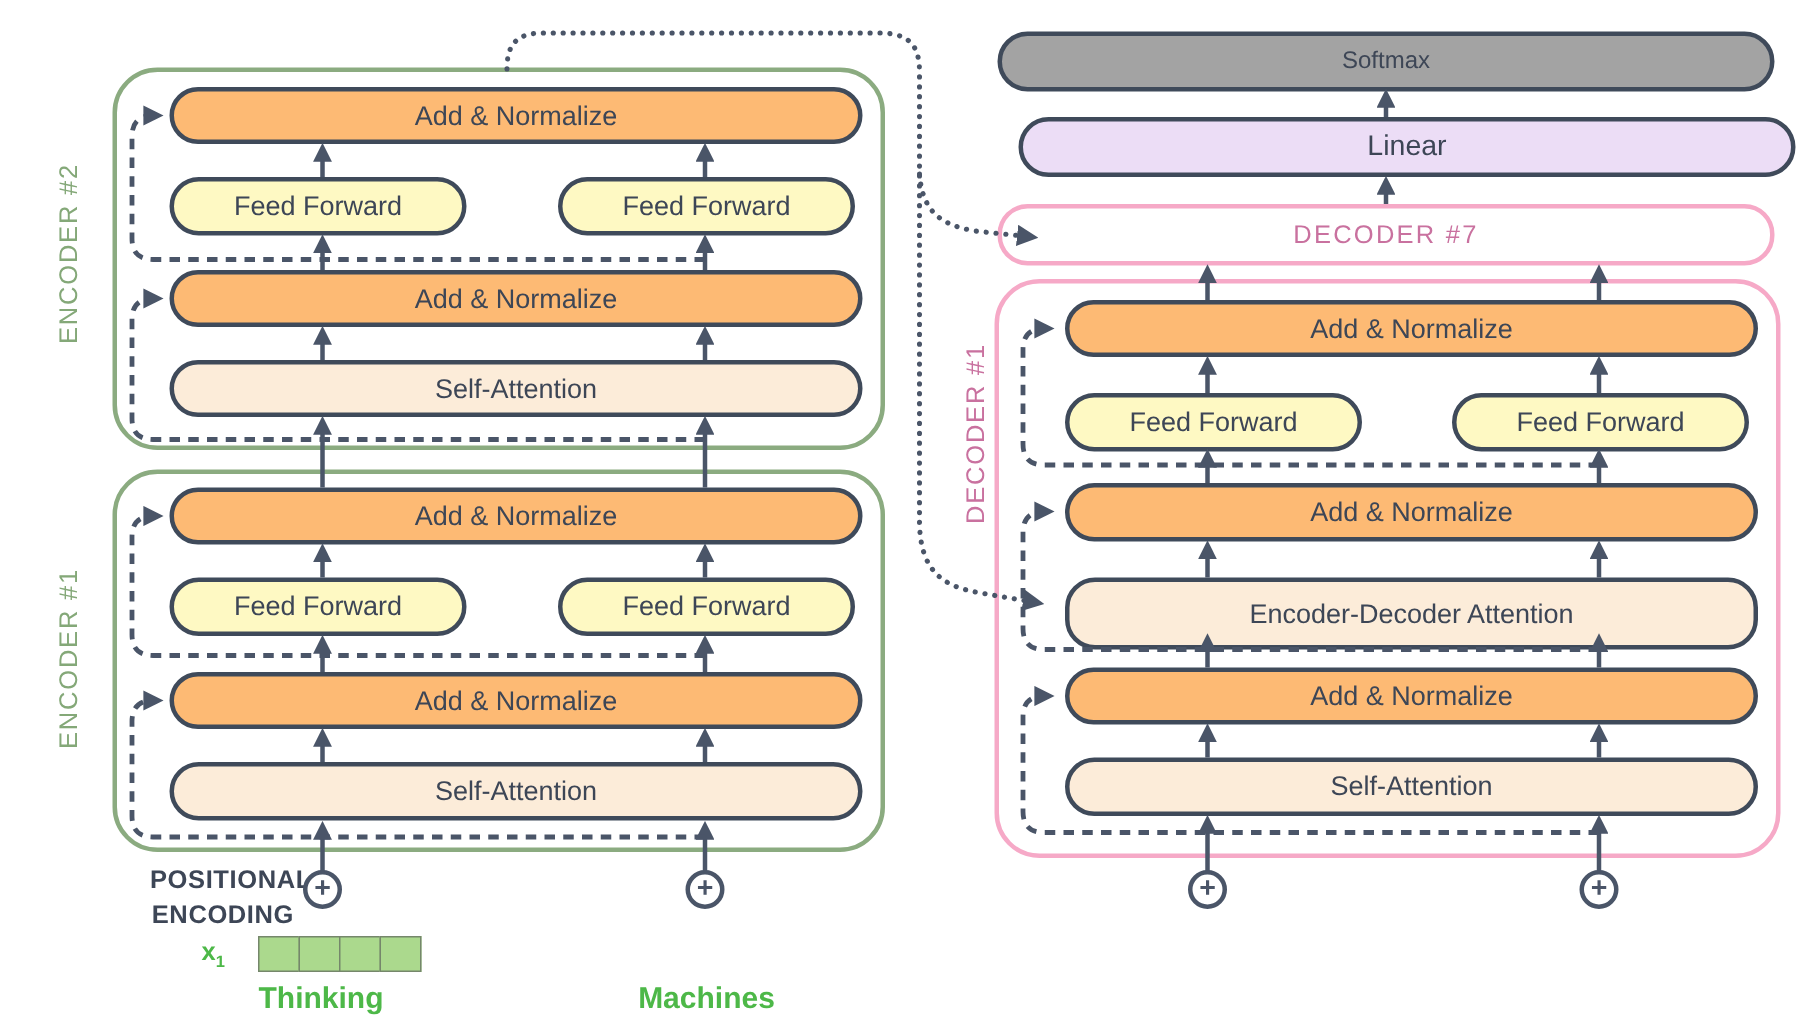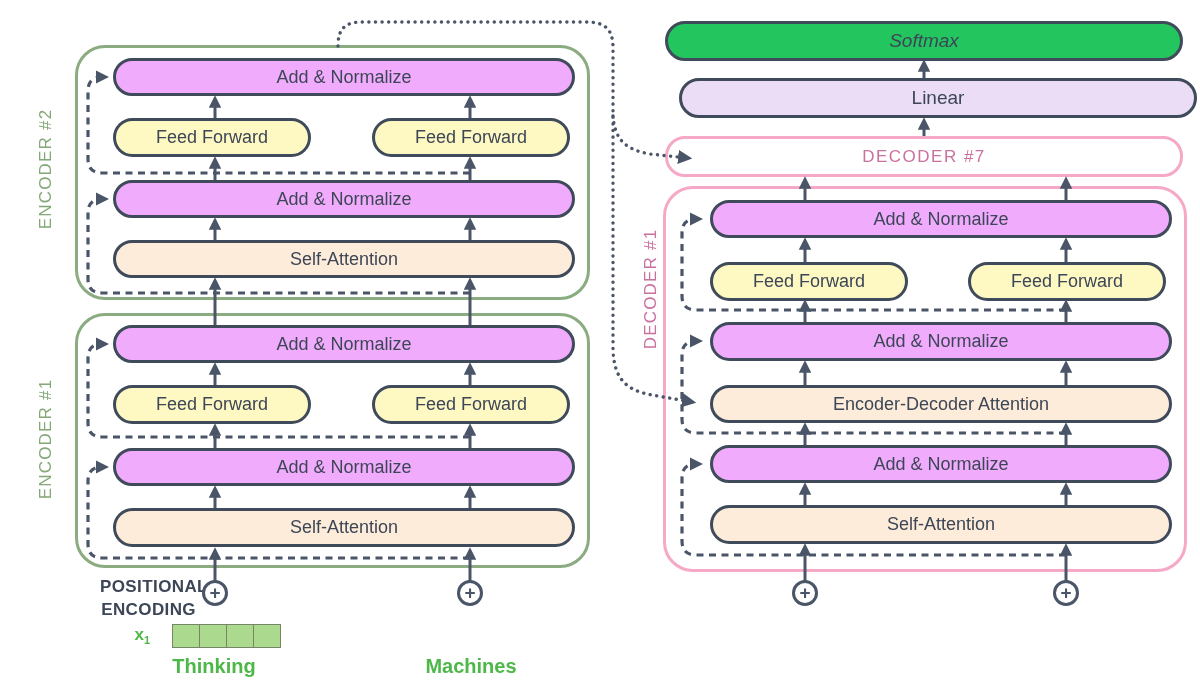--- a/index.html
+++ b/index.html
@@ -6,24 +6,24 @@
   .stage{
     position:relative;width:1200px;height:682px;background:#ffffff;
     font-family:"Liberation Sans","DejaVu Sans",sans-serif;overflow:hidden;
   }
   .pill{
     position:absolute;box-sizing:border-box;
     border:3px solid #3f4a5a;border-radius:20px;
     display:flex;align-items:center;justify-content:center;
     font-size:18px;color:#3d4656;white-space:nowrap;
   }
-  .an  {background:#f0abfc;text-align:right;}
+  .an  {background:#fdba74;text-align:right;}
   .ff  {background:#fef9c3;}
   .attn{background:#fcecd9;}
-  .softmax{background:#22c55e;font-size:19px;font-style:italic;}
+  .softmax{background:#a3a3a3;font-size:16px;}
   .linear{background:#ecddf6;font-size:19px;}
   .dec2pill{
     background:#ffffff;border:3px solid #f6a9c7;color:#c9719f;
     letter-spacing:1.5px;font-size:17px;
   }
   .frame{
     position:absolute;box-sizing:border-box;background:transparent;
     border-radius:30px;
   }
   .frame.enc{border:3px solid #8bab80;}
@@ -87,21 +87,21 @@
   <div class="pill softmax" style="left:665px;top:21px;width:518px;height:40px;">Softmax</div>
   <div class="pill linear" style="left:679px;top:78px;width:518px;height:40px;">Linear</div>
   <div class="pill dec2pill" style="left:665px;top:136px;width:518px;height:41px;">DECODER #7</div>
 
   <div class="frame dec" style="left:663px;top:186px;width:524px;height:386px;"></div>
   <div class="vlabel dec" style="left:576px;top:279px;">DECODER #1</div>
   <div class="pill an" style="left:710px;top:200px;width:462px;height:38px;">Add &amp; Normalize</div>
   <div class="pill ff" style="left:710px;top:262px;width:198px;height:39px;">Feed Forward</div>
   <div class="pill ff" style="left:968px;top:262px;width:198px;height:39px;">Feed Forward</div>
   <div class="pill an" style="left:710px;top:322px;width:462px;height:39px;">Add &amp; Normalize</div>
-  <div class="pill attn" style="left:710px;top:385px;width:462px;height:38px;">Encoder-Decoder Attention</div>
+  <div class="pill attn" style="left:710px;top:385px;width:462px;height:48px;">Encoder-Decoder Attention</div>
   <div class="pill an" style="left:710px;top:445px;width:462px;height:38px;">Add &amp; Normalize</div>
   <div class="pill attn" style="left:710px;top:505px;width:462px;height:39px;">Self-Attention</div>
 
   <div class="pos-label" style="left:100px;top:576px;width:96px;">
     <div>POSITIONAL</div>
     <div>ENCODING</div>
   </div>
 
   <div class="plus-circle" style="left:202px;top:580px;">+</div>
   <div class="plus-circle" style="left:457px;top:580px;">+</div>

